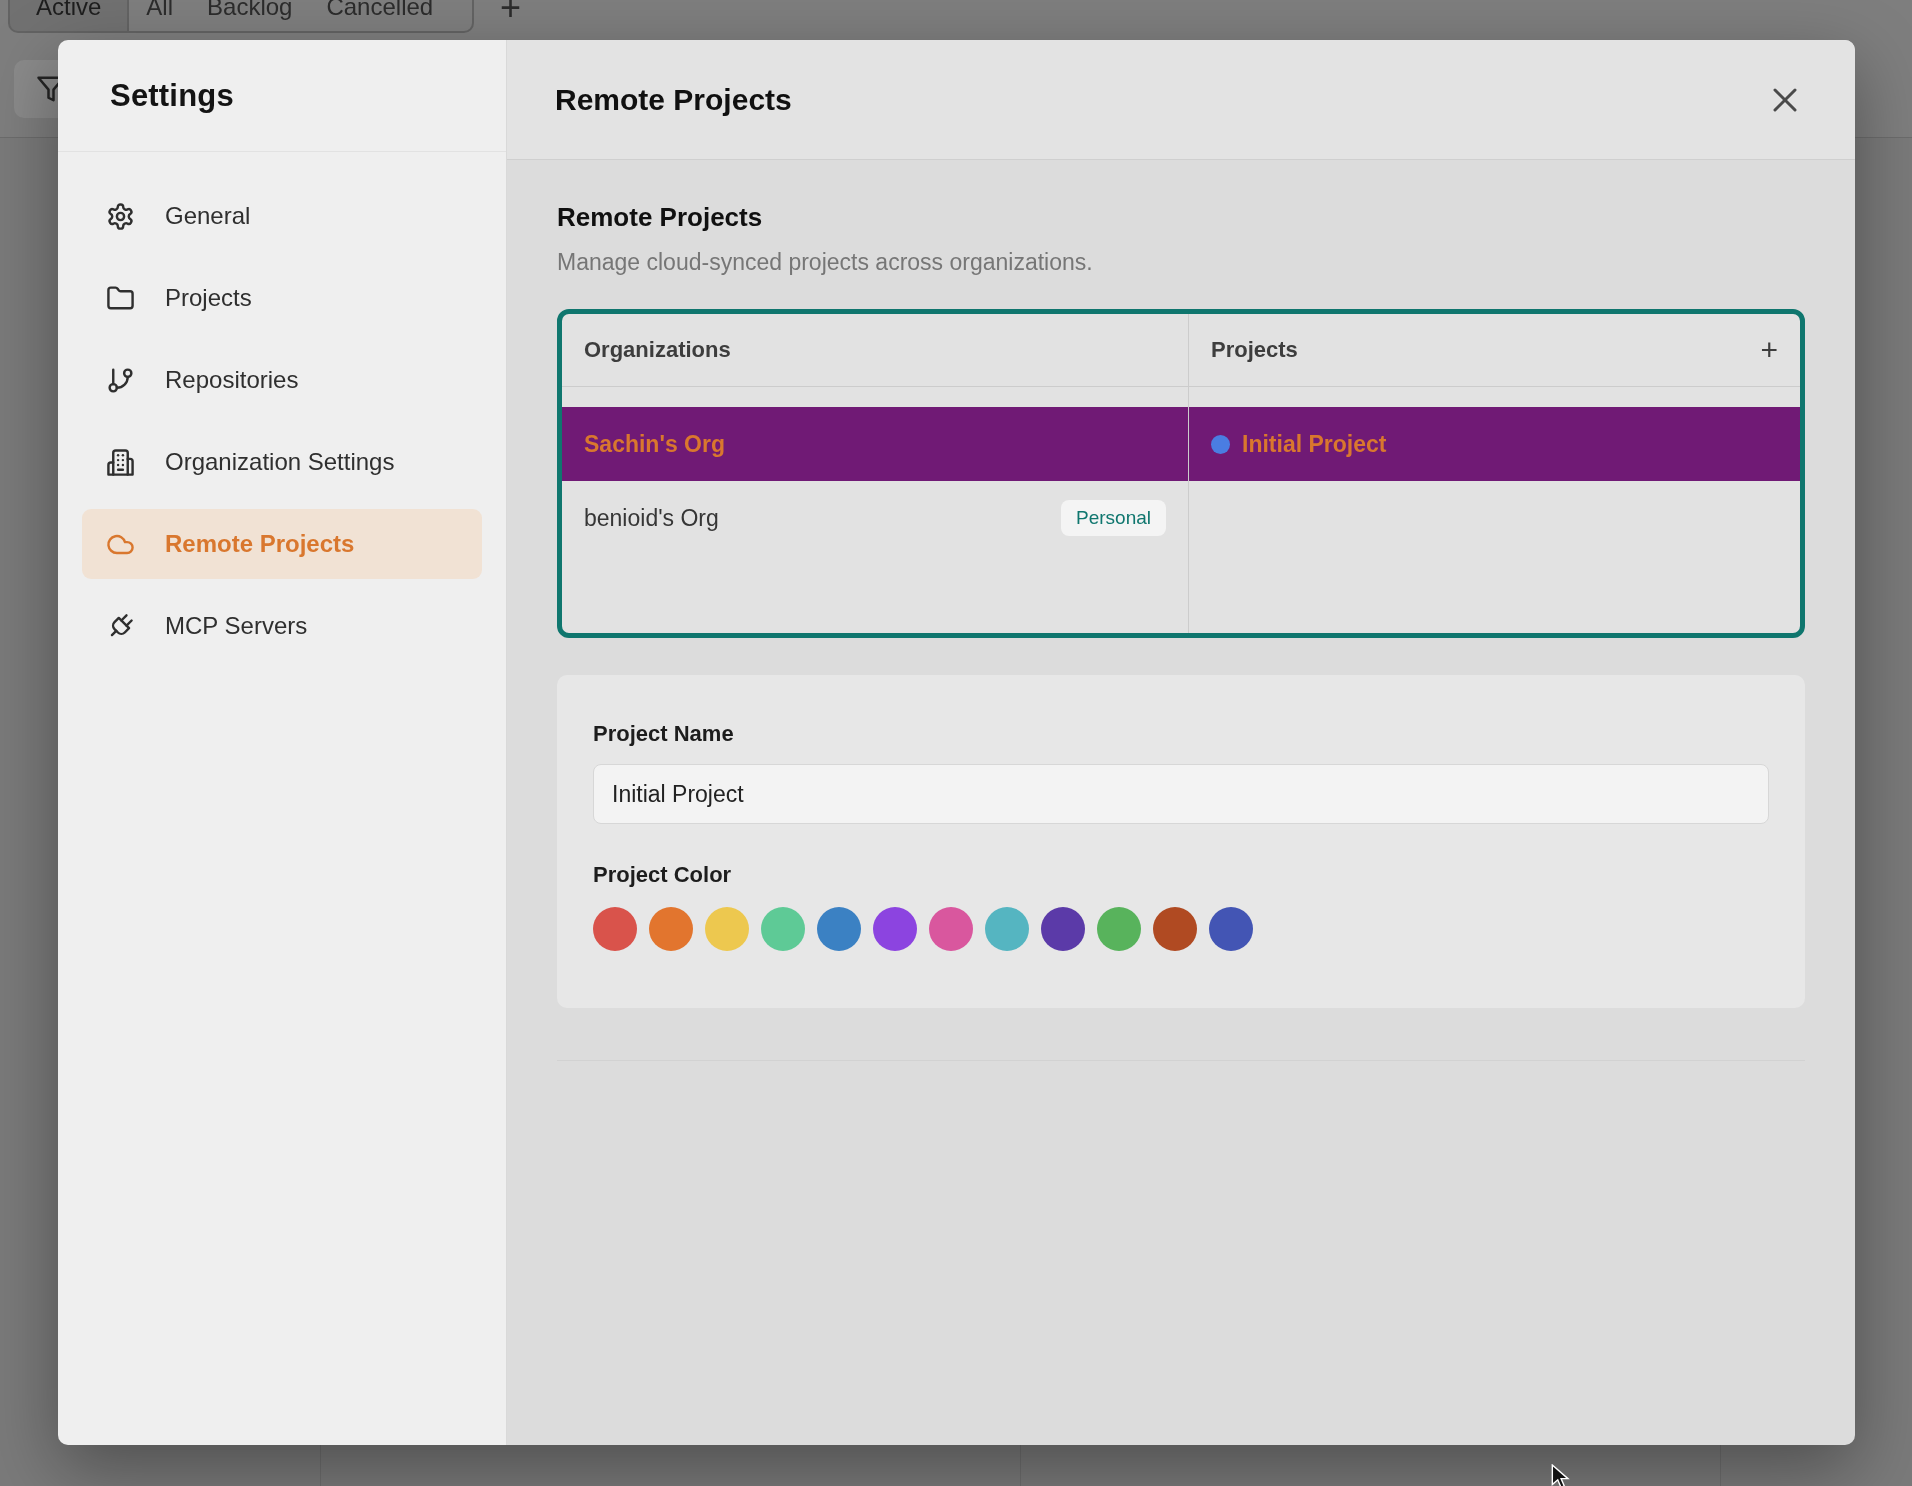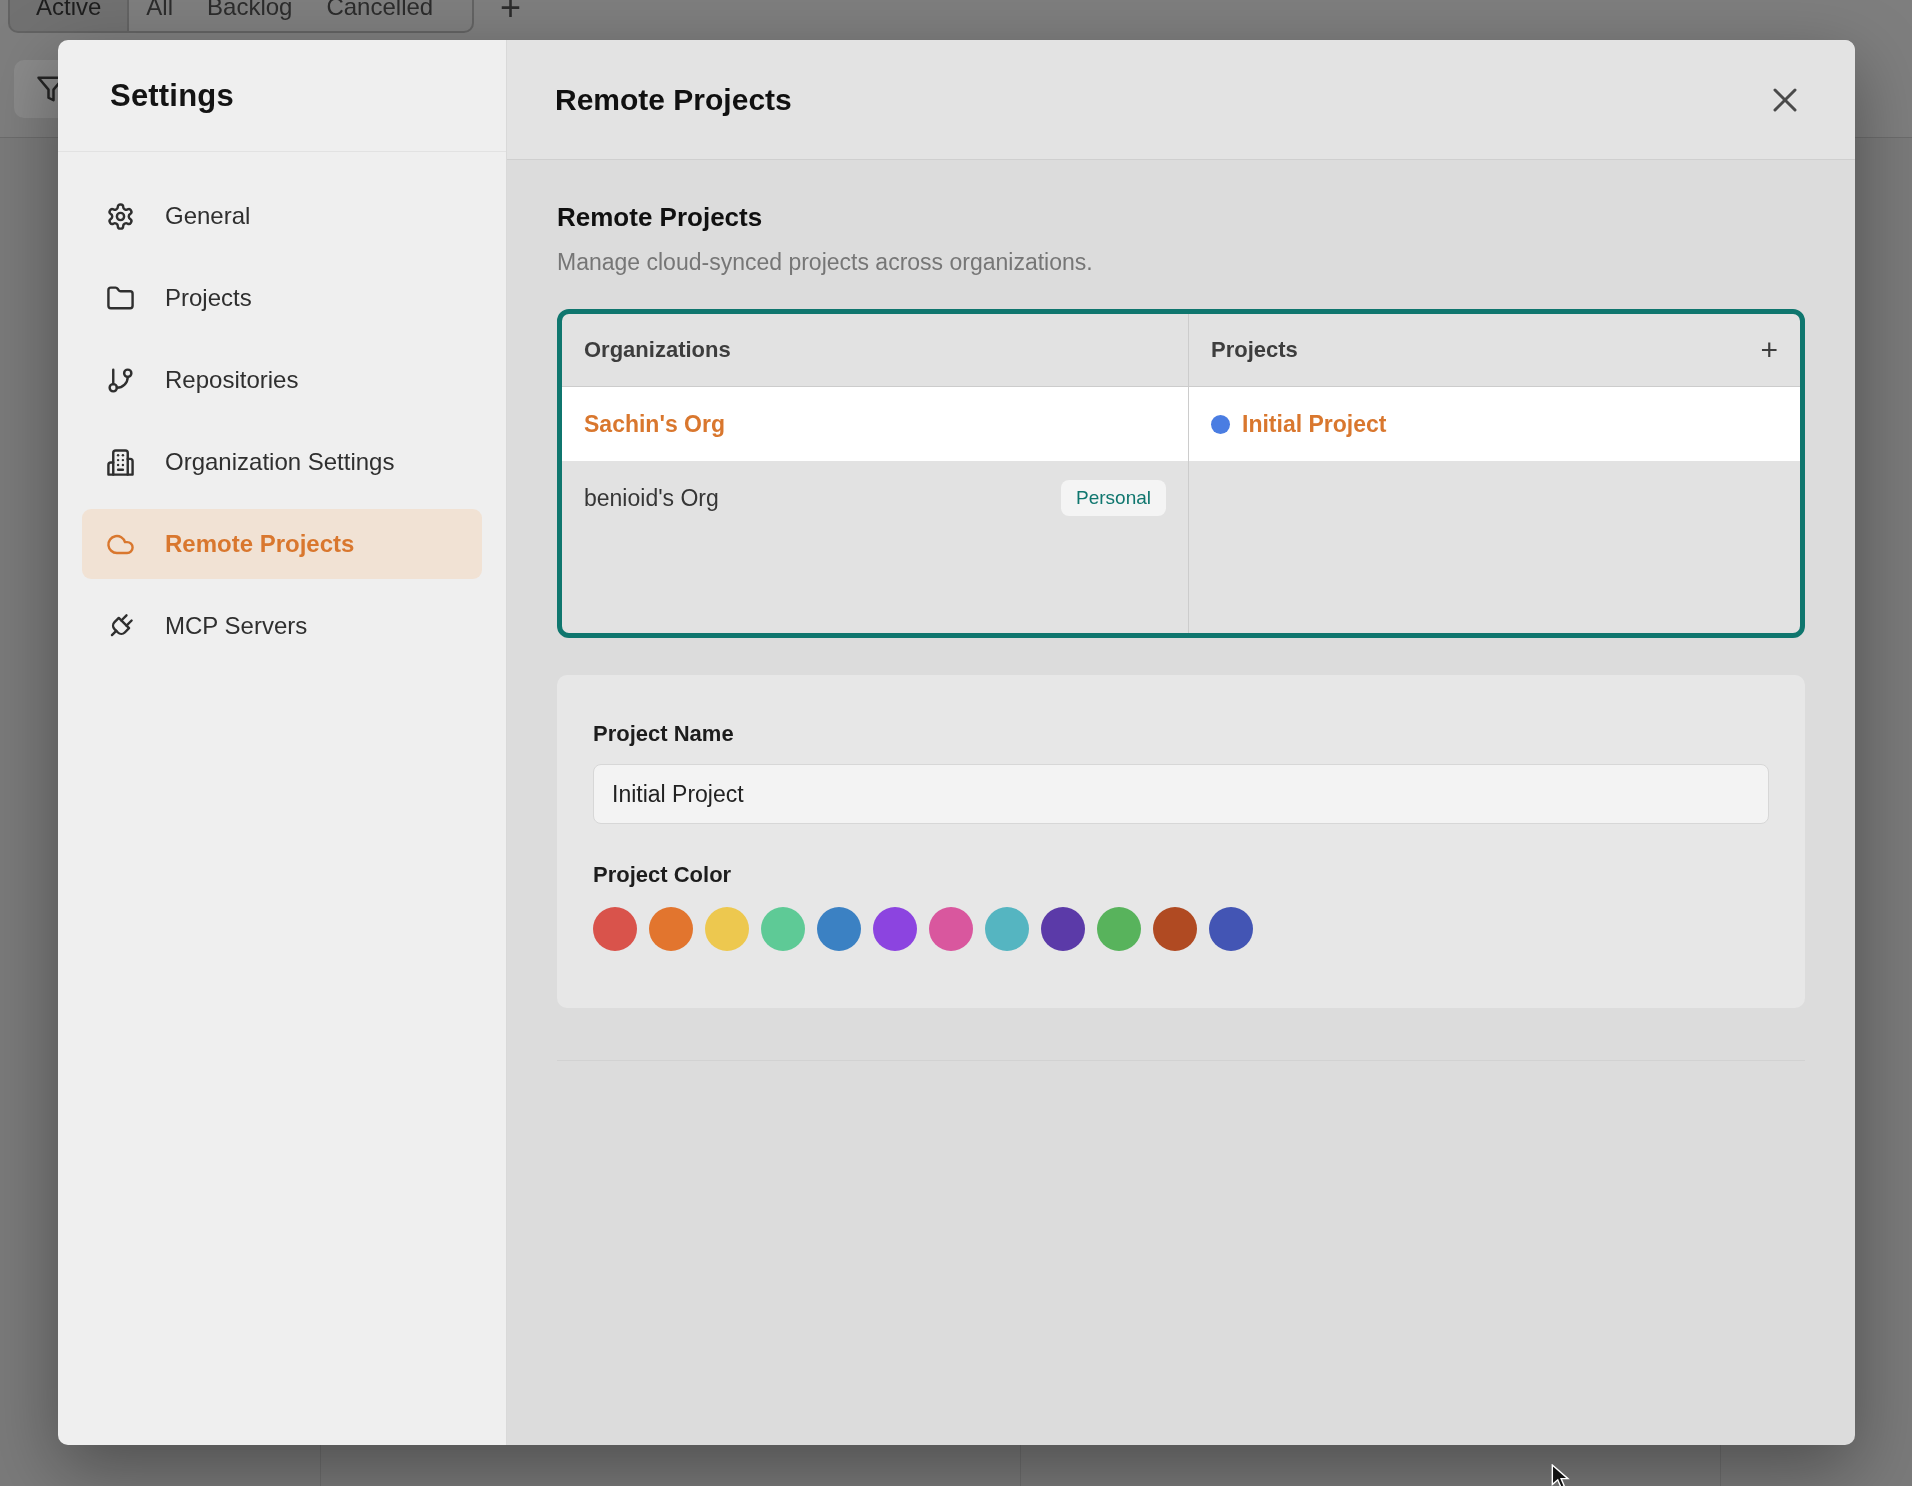--- a/index.html
+++ b/index.html
@@ -64,21 +64,21 @@
   .org-table { margin-top:33px; height:329px; background:#e2e2e2;
     border:5px solid #0f766e; border-radius:12px; display:grid;
     grid-template-columns:626px 1fr; overflow:hidden; }
   .col { display:flex; flex-direction:column; }
   .col.projects { border-left:1px solid #cccccc; }
   .col-header { height:73px; flex:0 0 auto; display:flex; align-items:center;
     padding:0 22px; font-size:22px; font-weight:bold; color:#3d3d3d;
     border-bottom:1px solid #cccccc; }
   .col-header .plus { margin-left:auto; font-size:30px; font-weight:normal; color:#3d3d3d; line-height:1; }
   .row { height:74px; flex:0 0 auto; display:flex; align-items:center; padding:0 22px; }
-  .row.selected { background:#ffffff; }
+  .row.selected { background:#701a75;margin-top:20px; }
   .org-name { font-size:23px; color:#363636; }
   .row.selected .org-name { color:#d9772e; font-weight:bold; }
   .badge { margin-left:auto; background:#f4f4f4; border-radius:8px; padding:7px 15px;
     font-size:19px; color:#0f766e; }
   .proj-dot { width:19px; height:19px; border-radius:50%; margin-right:12px; flex:0 0 auto; }
   .proj-name { font-size:23px; font-weight:bold; color:#d9772e; }
 
   
   .form-panel { margin-top:37px; height:333px; background:#e7e7e7; border-radius:10px;
     padding:0 36px; }

